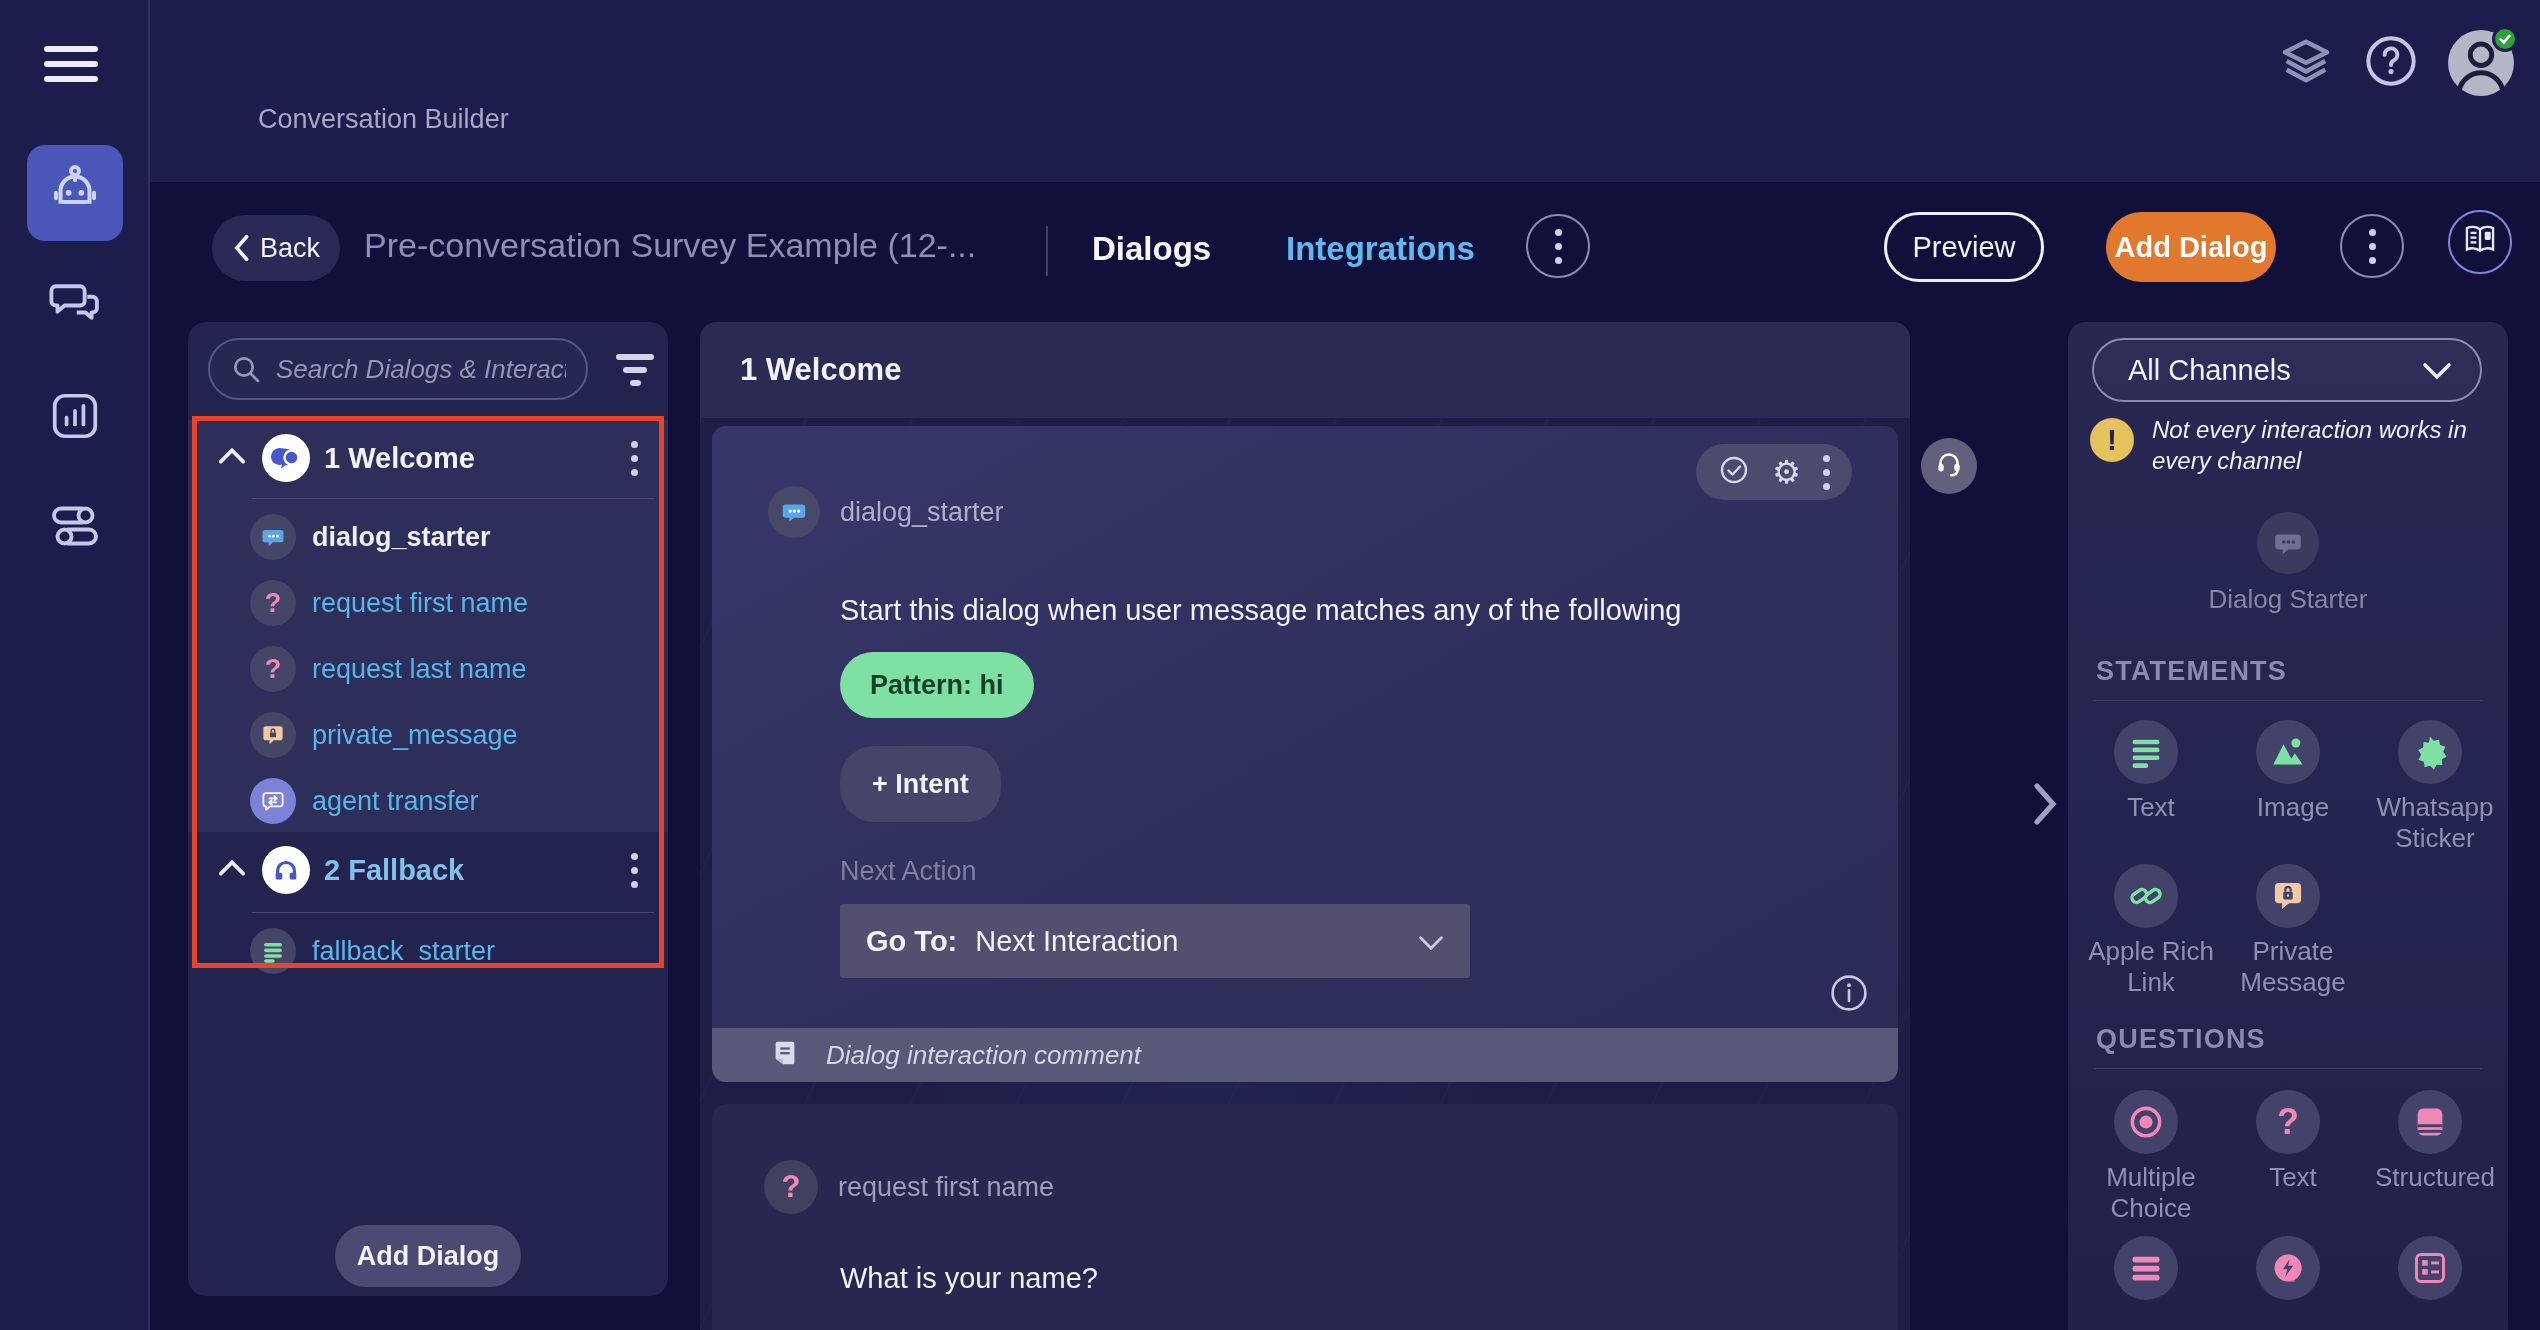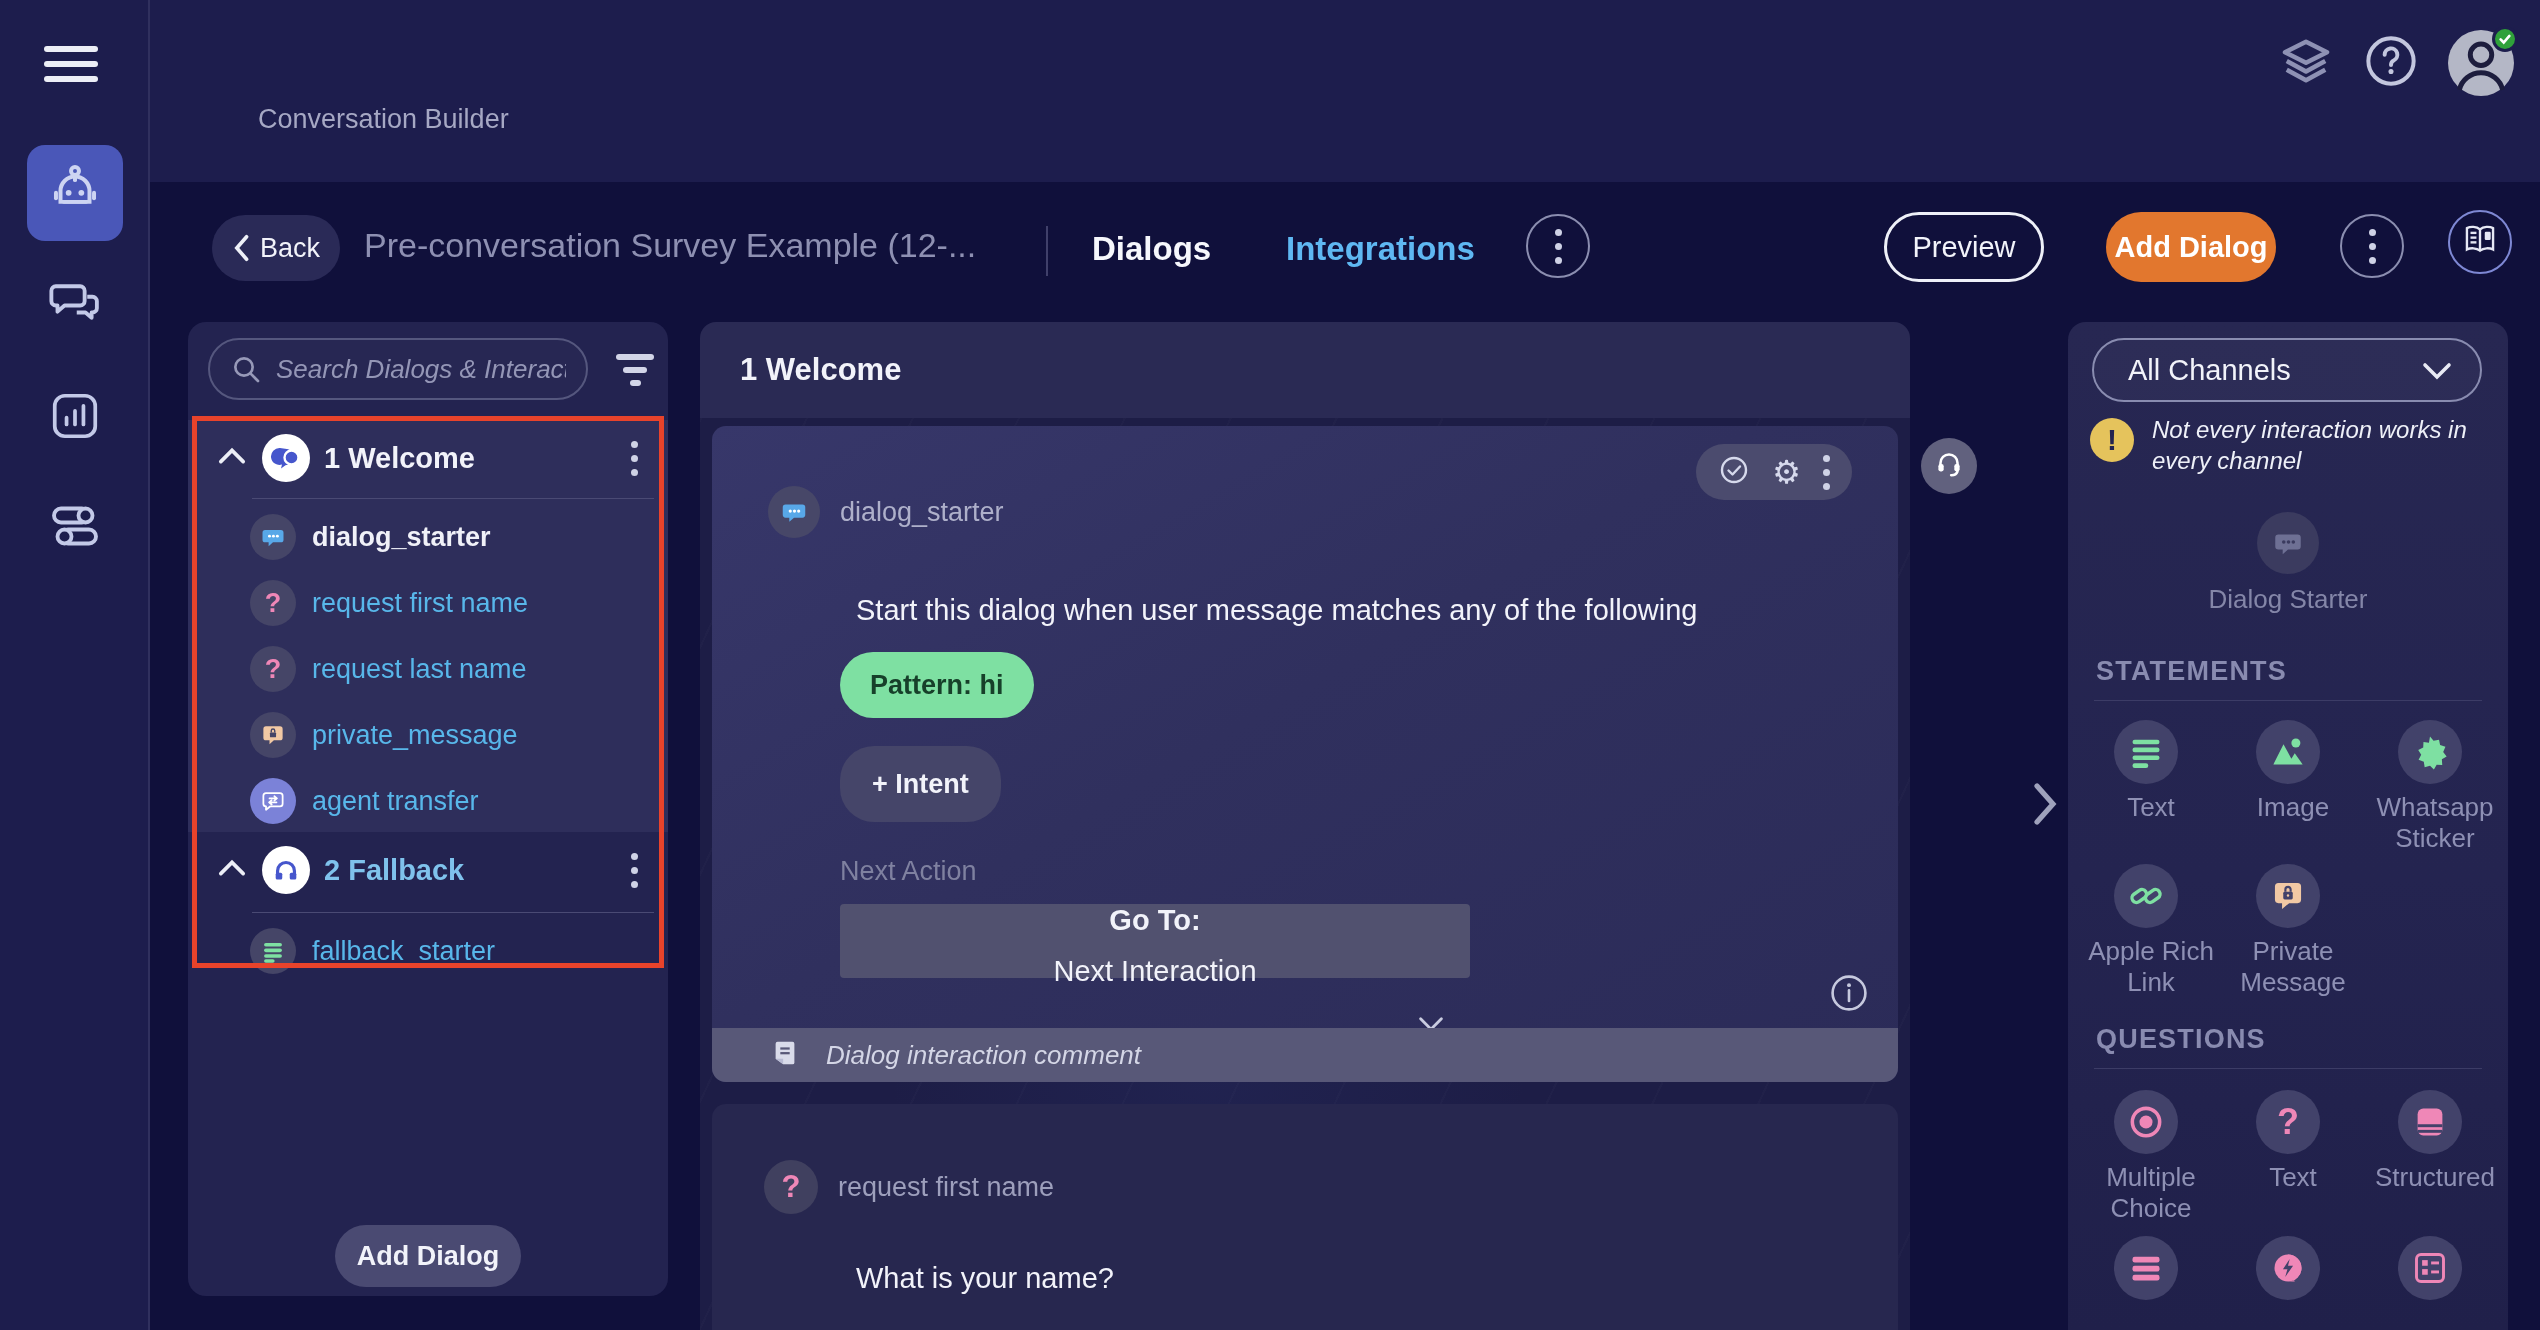--- a/index.html
+++ b/index.html
@@ -95,28 +95,28 @@
        radial-gradient(420px 300px at 62% 28%, rgba(95,115,205,.10), transparent 60%),
        radial-gradient(520px 380px at 42% 72%, rgba(70,90,180,.09), transparent 62%),
        repeating-linear-gradient(115deg, rgba(255,255,255,.014) 0 2px, transparent 2px 96px);}
 
   .card1 { position:absolute; left:12px; top:8px; width:1186px; height:656px; border-radius:14px;
            background:linear-gradient(150deg,#37376a 0%,#30305e 45%,#2b2b58 100%); }
   .ctrl-pill { position:absolute; right:46px; top:18px; width:156px; height:56px; border-radius:28px;
                background:#4b4b6e; display:flex; align-items:center; justify-content:space-evenly;}
   .starter-row { position:absolute; left:56px; top:60px; display:flex; align-items:center; gap:20px;}
   .muted-name { font-size:27px; color:#aeb0ca;}
-  .card-text { position:absolute; left:144px; font-size:29px; color:#f2f3fa;text-align:center;}
+  .card-text { position:absolute; left:128px; font-size:29px; color:#f2f3fa;text-align:center;}
   .chip { position:absolute; left:128px; height:66px; border-radius:33px; display:inline-flex;
           align-items:center; padding:0 30px; font-size:27px; font-weight:600; cursor:pointer;}
   .chip.green { color:#17402a;}
   .chip.ghost { background:#454569; color:#f2f3fa; height:76px; border-radius:34px; padding:0 32px;text-align:center;}
   .nxt-label { position:absolute; left:128px; top:430px; font-size:27px; color:#7f81a0;}
   .goto { position:absolute; left:128px; top:478px; width:630px; height:74px; background:#51516f;
-          border-radius:4px; display:flex; align-items:center; padding:0 26px; gap:18px; font-size:29px; cursor:pointer;flex-direction:column;}
+          border-radius:4px; display:flex; align-items:center; padding:0 26px; gap:18px; font-size:29px; cursor:pointer;}
   .goto .chev { margin-left:auto;}
   .info-ic { position:absolute; right:28px; top:546px; cursor:pointer;}
   .cmt-bar { position:absolute; left:0; bottom:0; width:100%; height:54px; background:#585878;
              border-radius:0 0 14px 14px; display:flex; align-items:center; padding-left:58px; gap:26px; cursor:text;}
   .cmt-bar .ph { font-size:26px; font-style:italic; color:#d4d6e6;}
 
   .card2 { position:absolute; left:12px; top:686px; width:1186px; height:320px; border-radius:14px; background:#27274f;}
   .q-row { position:absolute; left:52px; top:56px; display:flex; align-items:center; gap:20px;}
 
   .float-headset { left:1921px; top:438px; width:56px; height:56px; border-radius:50%;

